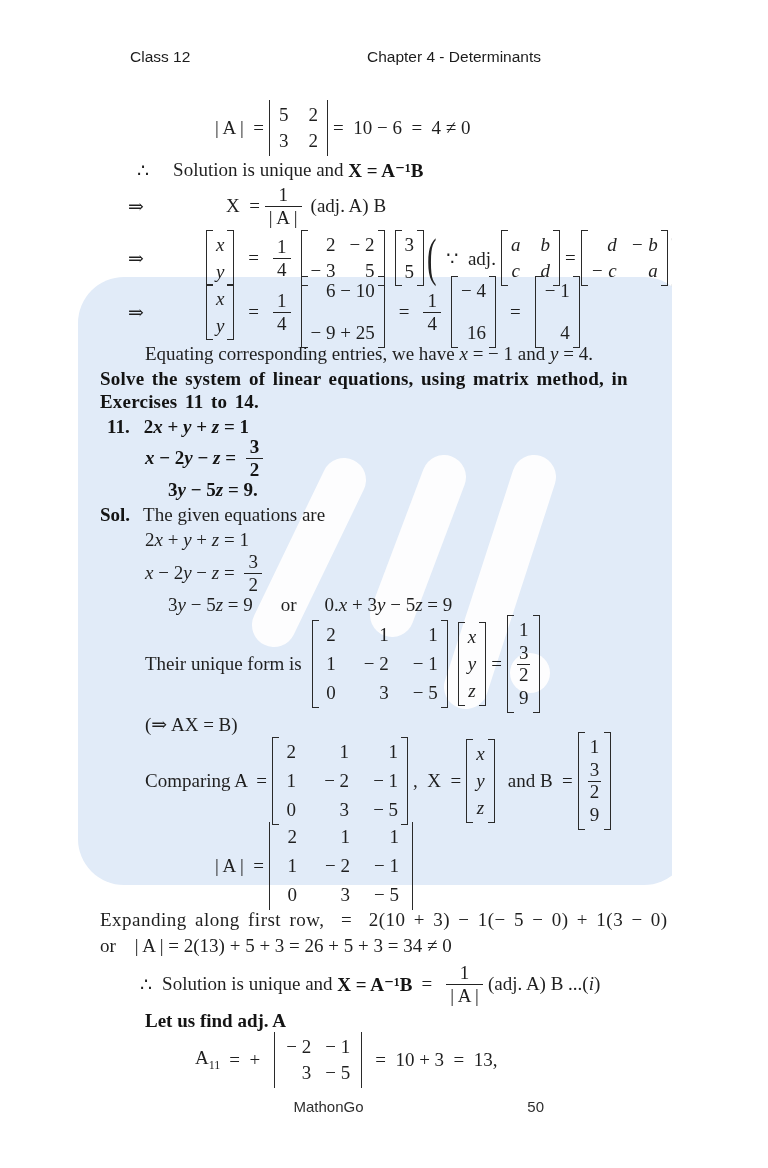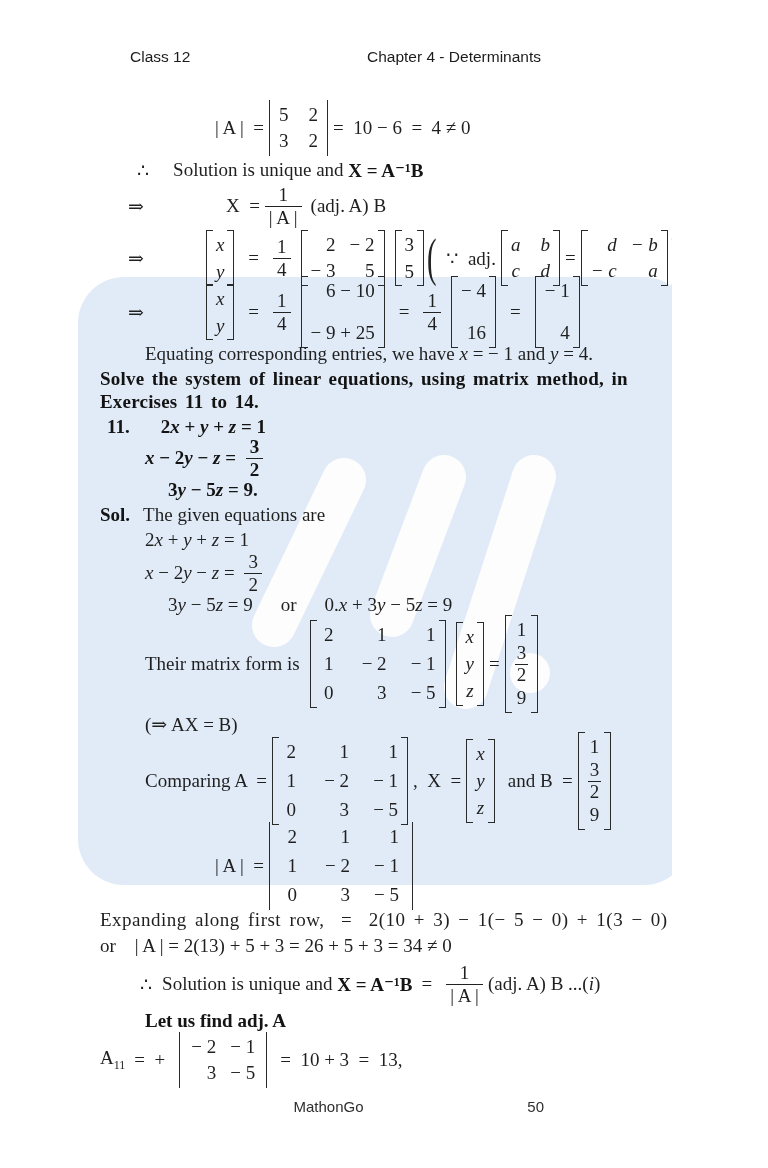--- a/index.html
+++ b/index.html
@@ -195,21 +195,21 @@
     </div>
 
     <div class="row h23 mt2 heading">
       <span>Solve the system of linear equations, using matrix method, in</span>
     </div>
     <div class="row h23 heading">
       <span>Exercises 11 to 14.</span>
     </div>
 
     <div class="row h23 mt2 b" style="margin-left:7px">
-      <span style="margin-right:31px">11.</span>
+      <span style="margin-right:14px">11.</span>
       <span>2</span>
         <span class="v">x</span>
         <span> + </span>
         <span class="v">y</span>
         <span> + </span>
         <span class="v">z</span>
         <span> = 1</span>
     </div>
 
     <div class="row b" style="height:40px;margin-left:45px">
@@ -271,21 +271,21 @@
       <span>0.</span>
         <span class="v">x</span>
         <span> + 3</span>
         <span class="v">y</span>
         <span> − 5</span>
         <span class="v">z</span>
         <span> = 9</span>
     </div>
 
     <div class="row mt3" style="height:90px;margin-left:45px">
-      <span>Their matrix form is</span>
+      <span>Their unique form is</span>
       <span class="mx g3" style="margin-left:10px">
         <span class="c">2</span>
         <span class="c">1</span>
         <span class="c">1</span>
         <span class="c">1</span>
         <span class="c">− 2</span>
         <span class="c">− 1</span>
         <span class="c">0</span>
         <span class="c">3</span>
         <span class="c">− 5</span>
@@ -374,21 +374,21 @@
       </span>
       <span>(adj. A) B ...(</span>
         <span class="v">i</span>
         <span>)</span>
     </div>
 
     <div class="row h24 mt2 b" style="margin-left:45px">
       <span>Let us find adj. A</span>
     </div>
 
-    <div class="row mt2" style="height:50px;">
+    <div class="row mt2" style="height:50px;margin-left:95px">
       <span><span>A</span><sub>11</sub></span>
       <span class="eqs">=  +</span>
       <span class="mx det g2e" style="padding:4px 12px">
         <span class="c">− 2</span>
         <span class="c">− 1</span>
         <span class="c">3</span>
         <span class="c">− 5</span>
       </span>
       <span style="margin-left:8px">=  10 + 3  =  13,</span>
     </div>

